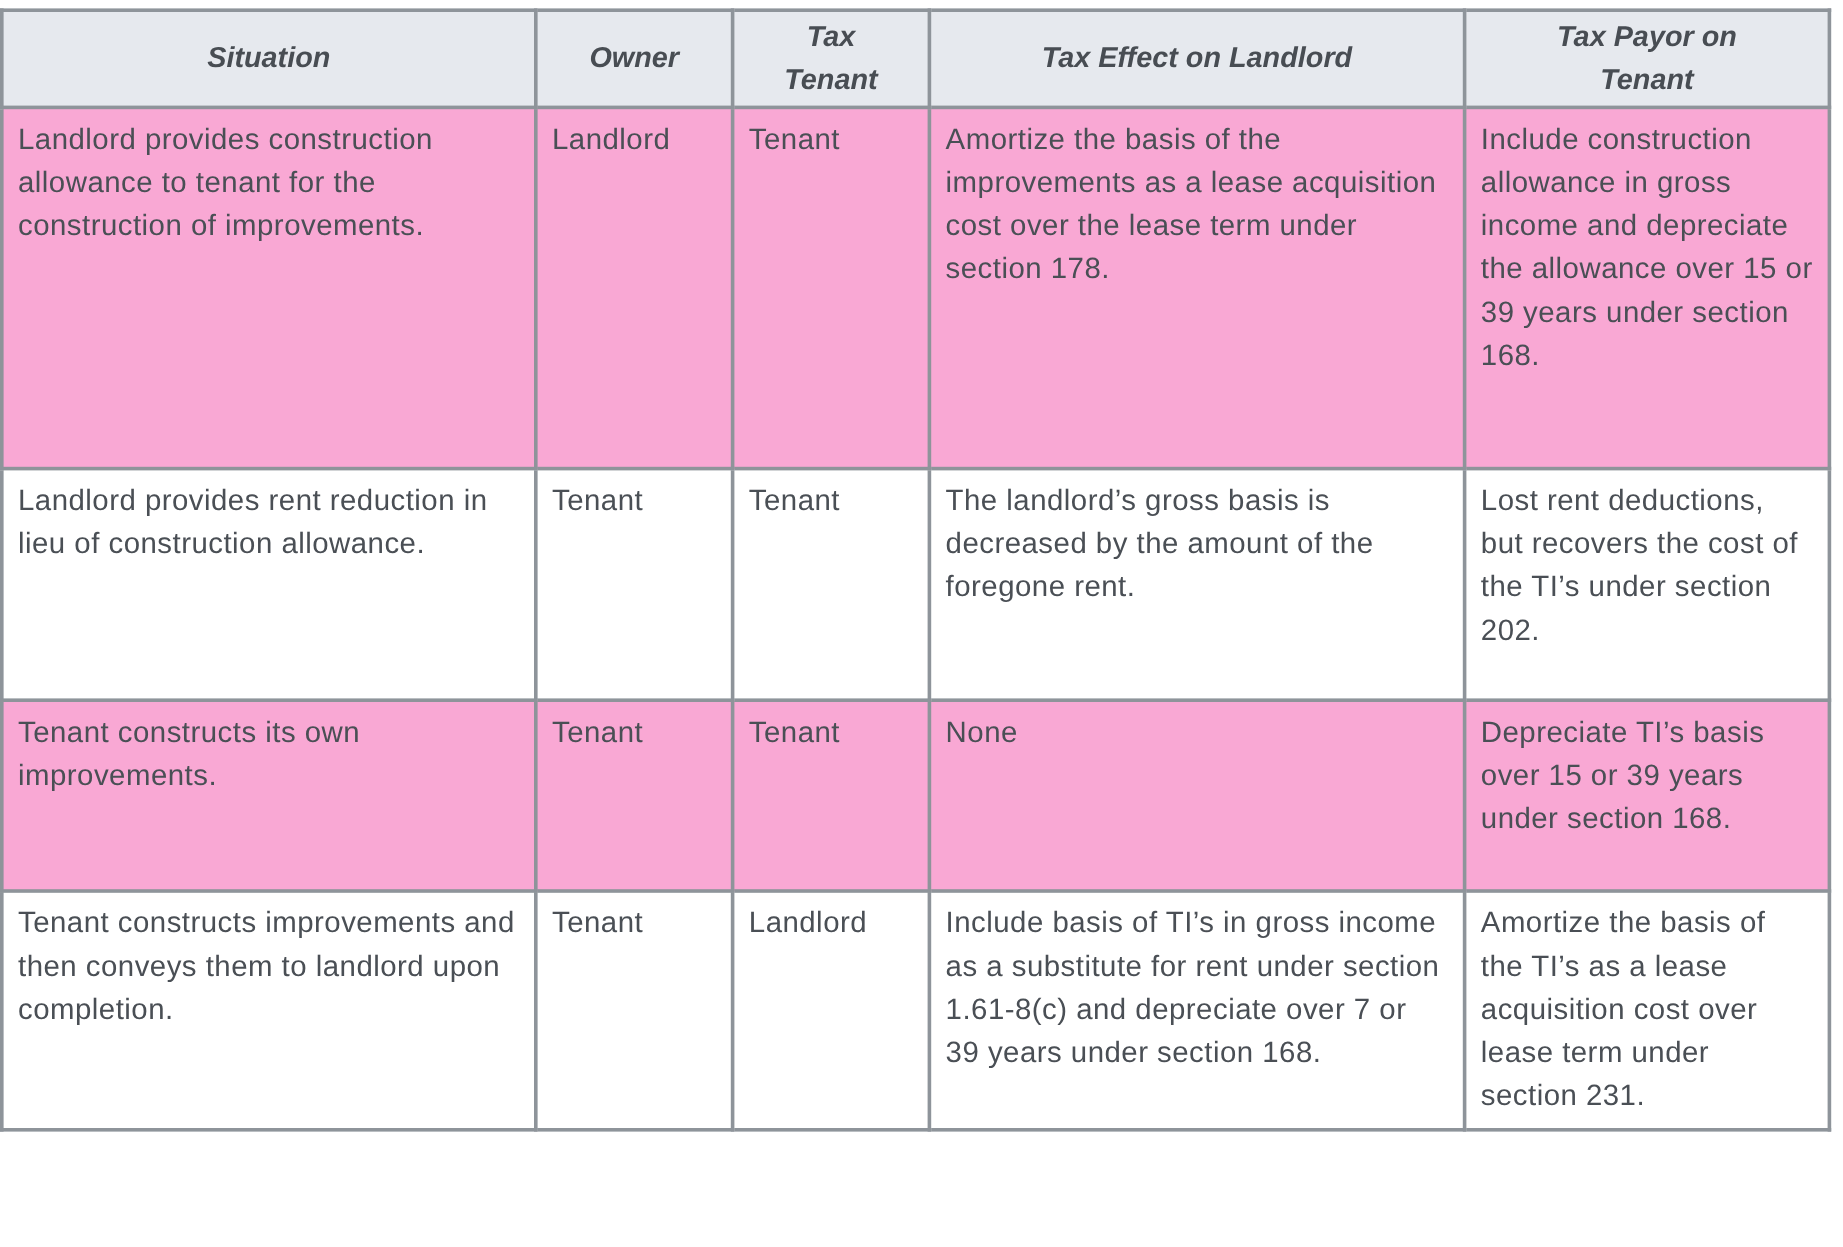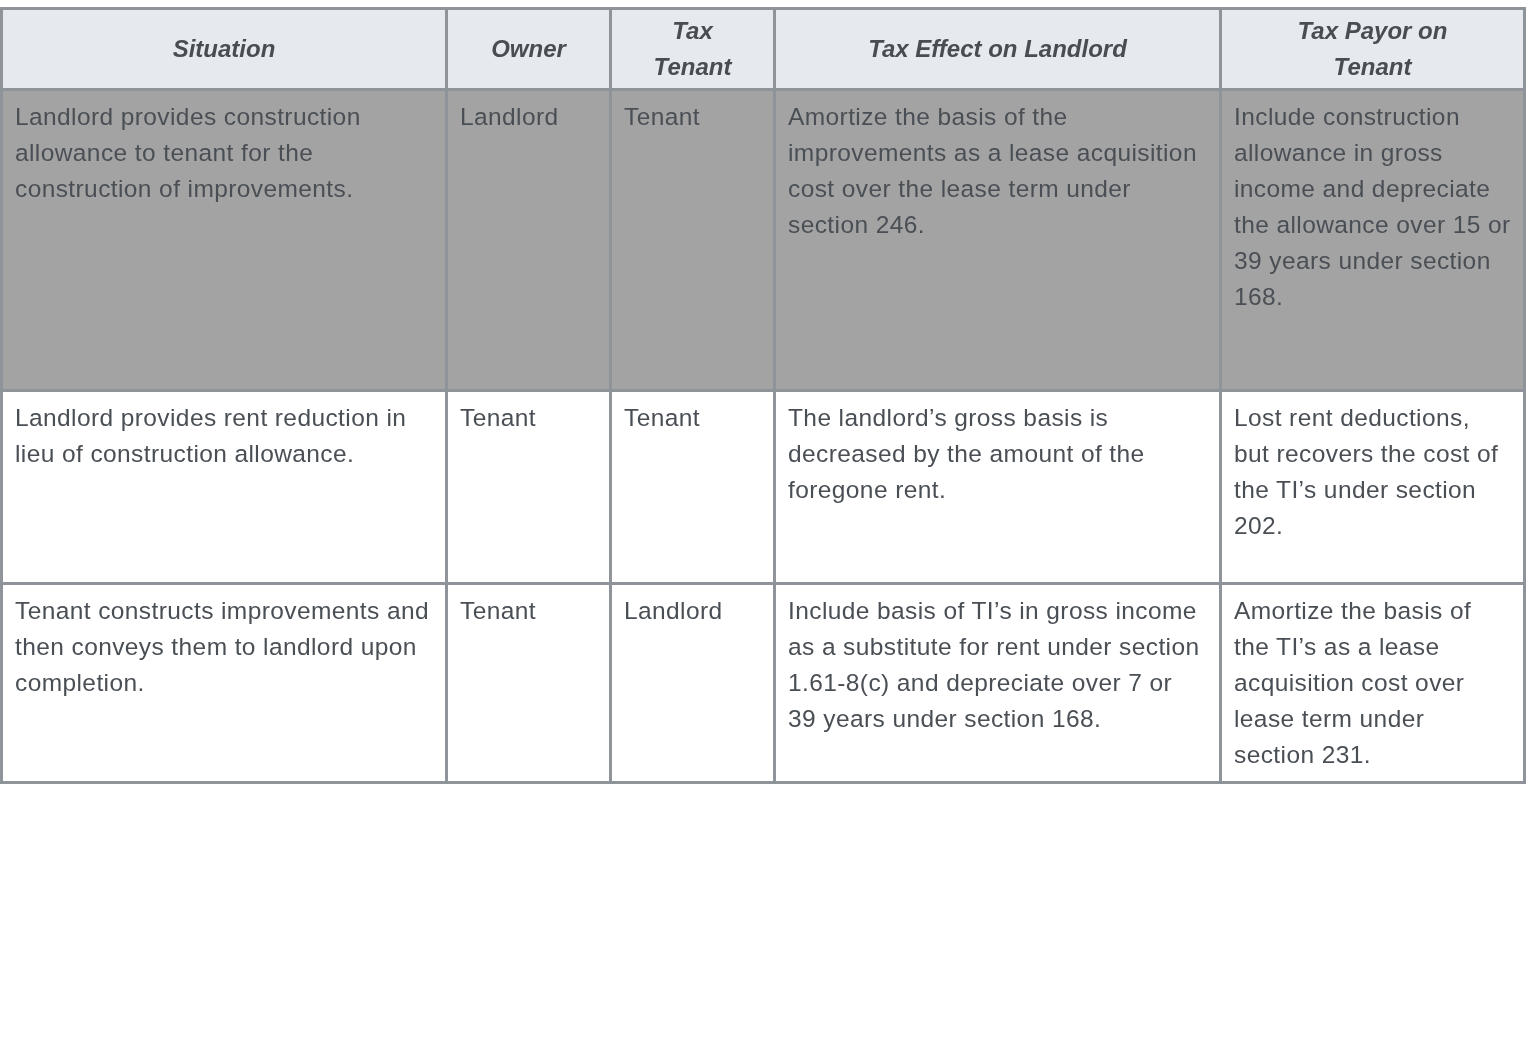--- a/index.html
+++ b/index.html
@@ -32,21 +32,21 @@
     height: 78px;
     padding: 0 8px;
     color: #484d53;
   }
   td {
     font-size: 24.5px;
     line-height: 36px;
     padding: 8px 12px 8px 12px;
     letter-spacing: 0.4px;
   }
-  tr.shaded td { background: #a3a3a3; margin-top: 14px; }
+  tr.shaded td { background: #f9a8d4; margin-top: 14px; }
   tr.plain td { background: #ffffff; }
   tr.r1 td { height: 66px; }
   tr.r2 td { height: 282px; }
   tr.r3 td { height: 174px; }
   tr.r4 td { height: 140px; }
   tr.r5 td { height: 176px; }
 </style>
 </head>
 <body>
 
@@ -65,29 +65,36 @@
       <th><span>Tax</span><br><span>Tenant</span></th>
       <th><span>Tax Effect on Landlord</span></th>
       <th><span>Tax Payor on</span><br><span>Tenant</span></th>
     </tr>
   </thead>
   <tbody>
     <tr class="shaded r2">
       <td>Landlord provides construction allowance to tenant for the construction of improvements.</td>
       <td>Landlord</td>
       <td>Tenant</td>
-      <td>Amortize the basis of the improvements as a lease acquisition cost over the lease term under section 246.</td>
+      <td>Amortize the basis of the improvements as a lease acquisition cost over the lease term under section 178.</td>
       <td>Include construction allowance in gross income and depreciate the allowance over 15 or 39 years under section 168.</td>
     </tr>
     <tr class="plain r3">
       <td>Landlord provides rent reduction in lieu of construction allowance.</td>
       <td>Tenant</td>
       <td>Tenant</td>
       <td>The landlord’s gross basis is decreased by the amount of the foregone rent.</td>
       <td>Lost rent deductions, but recovers the cost of the TI’s under section 202.</td>
+    </tr>
+    <tr class="shaded r4">
+      <td>Tenant constructs its own improvements.</td>
+      <td>Tenant</td>
+      <td>Tenant</td>
+      <td>None</td>
+      <td>Depreciate TI’s basis over 15 or 39 years under section 168.</td>
     </tr>
     <tr class="plain r5">
       <td>Tenant constructs improvements and then conveys them to landlord upon completion.</td>
       <td>Tenant</td>
       <td>Landlord</td>
       <td>Include basis of TI’s in gross income as a substitute for rent under section 1.61-8(c) and depreciate over 7 or 39 years under section 168.</td>
       <td>Amortize the basis of the TI’s as a lease acquisition cost over lease term under section 231.</td>
     </tr>
   </tbody>
 </table>

